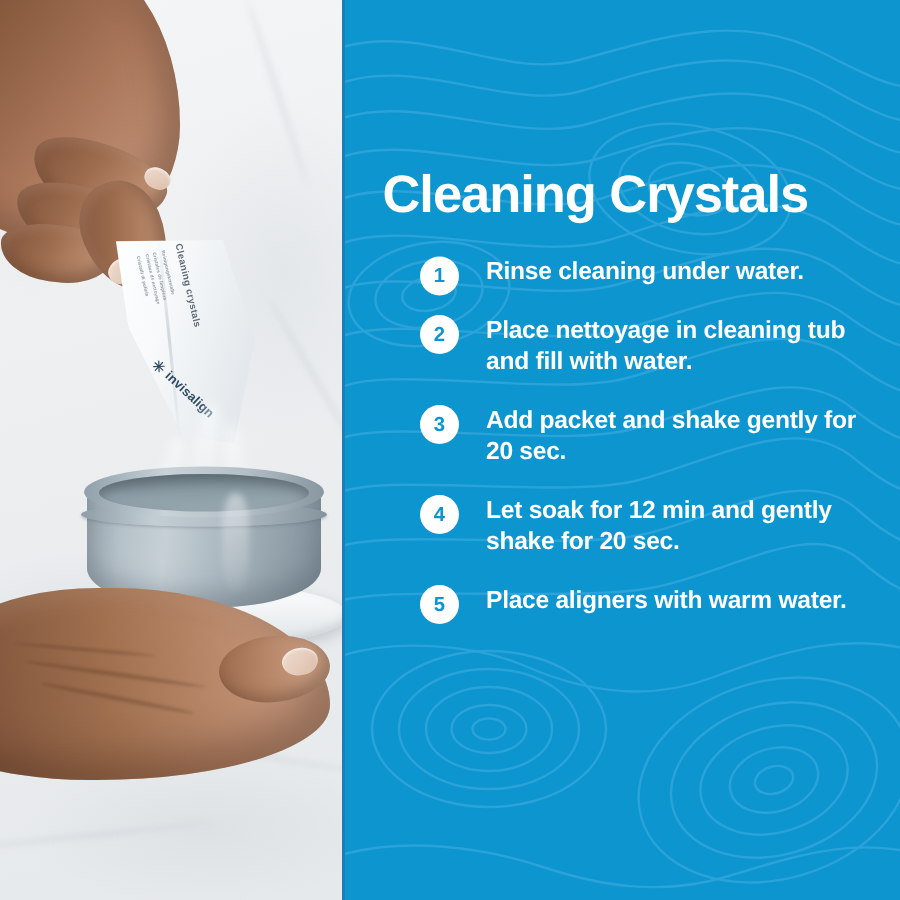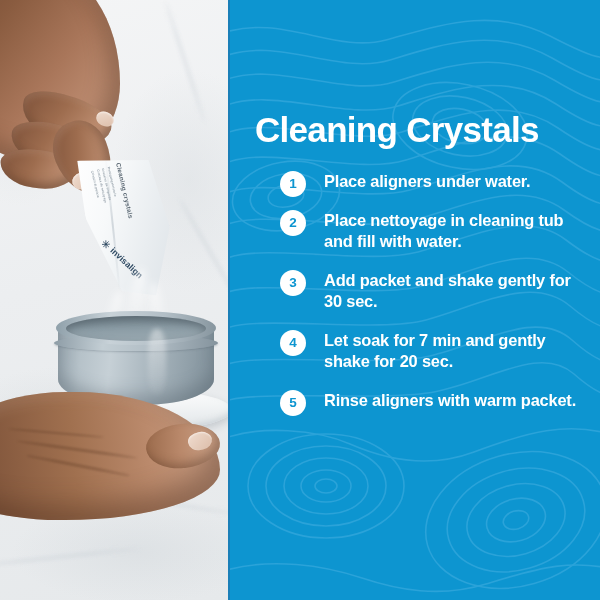--- a/index.html
+++ b/index.html
@@ -330,35 +330,35 @@
         <ellipse cx="56" cy="196" rx="18" ry="11" transform="rotate(-10 56 196)"></ellipse>
       </g>
     </svg>
 
     <div class="info-content">
       <h1 class="info-title">Cleaning Crystals</h1>
 
       <ol class="steps">
         <li class="step">
           <span class="badge">1</span>
-          <span class="step-text">Place aligners under water.</span>
+          <span class="step-text">Rinse cleaning under water.</span>
         </li>
         <li class="step">
           <span class="badge">2</span>
           <span class="step-text">Place nettoyage in cleaning tub and fill with water.</span>
         </li>
         <li class="step">
           <span class="badge">3</span>
-          <span class="step-text">Add packet and shake gently for 30 sec.</span>
+          <span class="step-text">Add packet and shake gently for 20 sec.</span>
         </li>
         <li class="step">
           <span class="badge">4</span>
-          <span class="step-text">Let soak for 7 min and gently shake for 20 sec.</span>
+          <span class="step-text">Let soak for 12 min and gently shake for 20 sec.</span>
         </li>
         <li class="step">
           <span class="badge">5</span>
-          <span class="step-text">Rinse aligners with warm packet.</span>
+          <span class="step-text">Place aligners with warm water.</span>
         </li>
       </ol>
     </div>
   </div>
 
 </div>
 
 </body></html>

